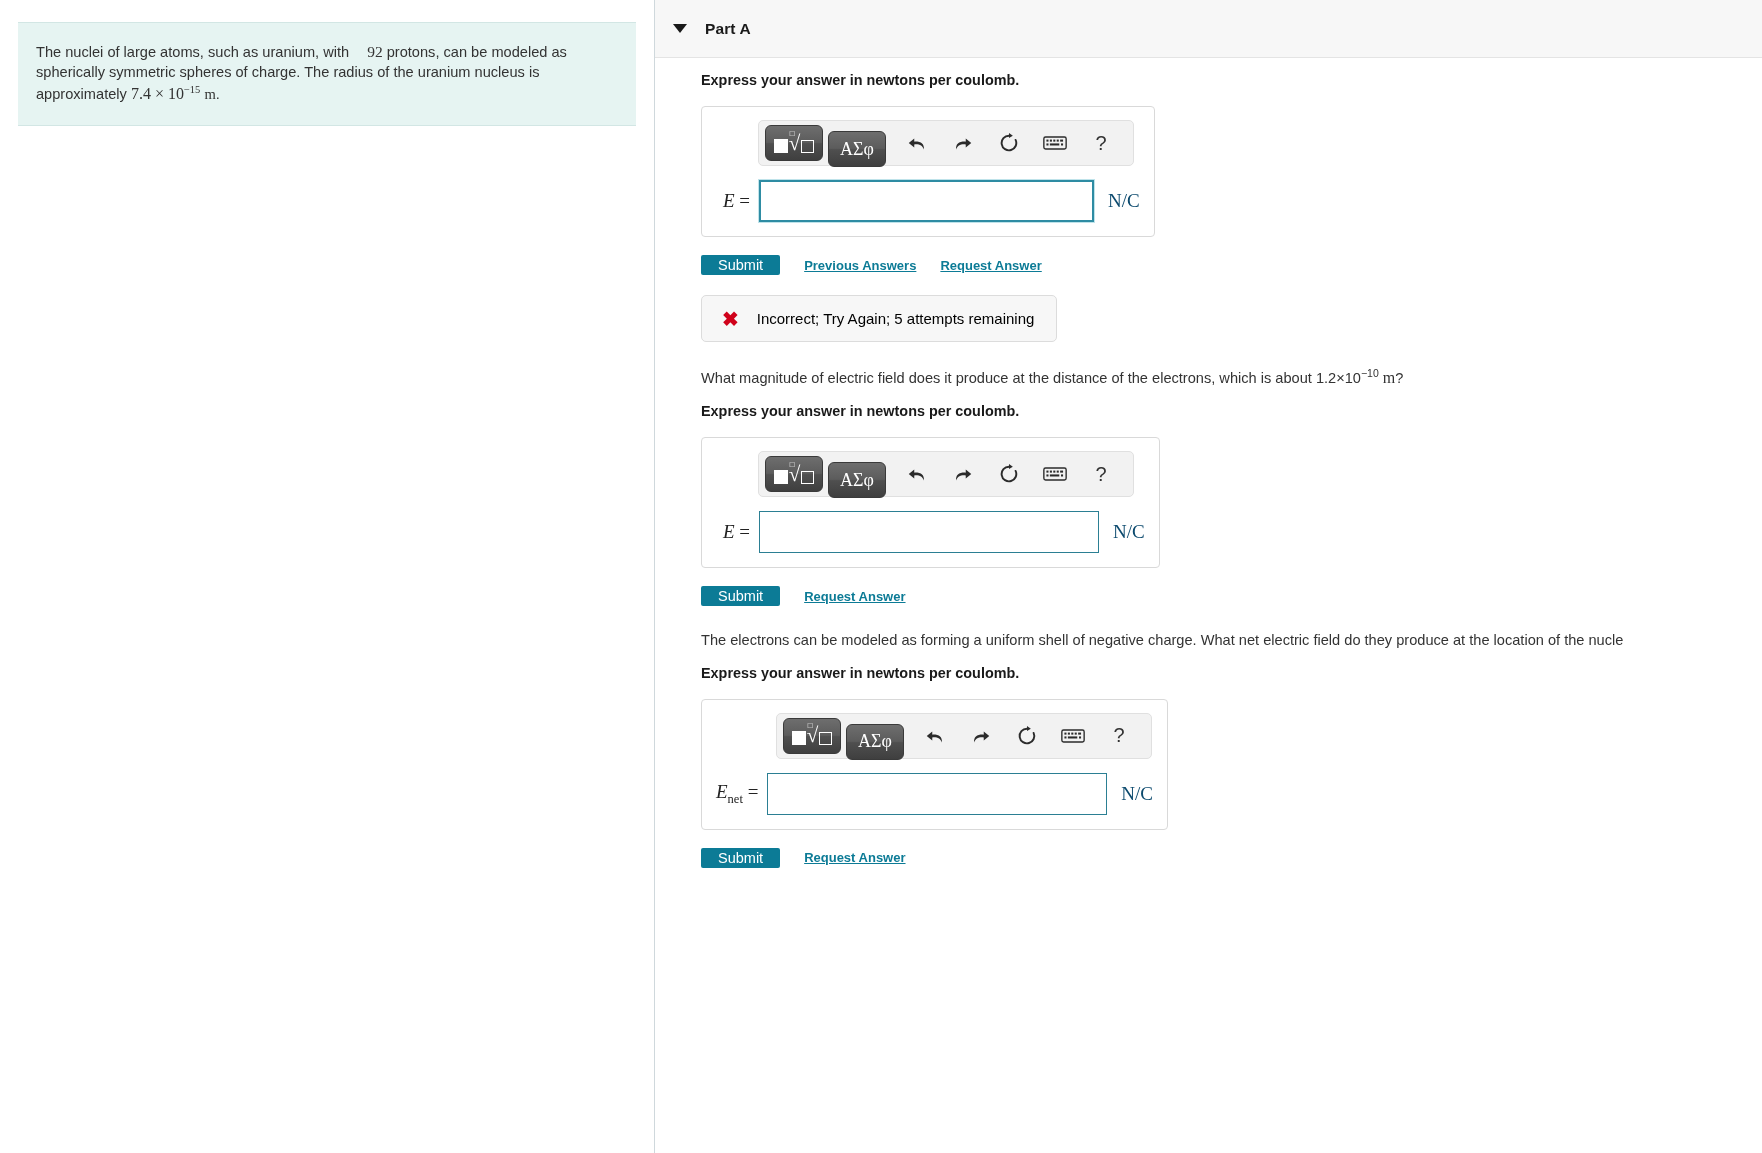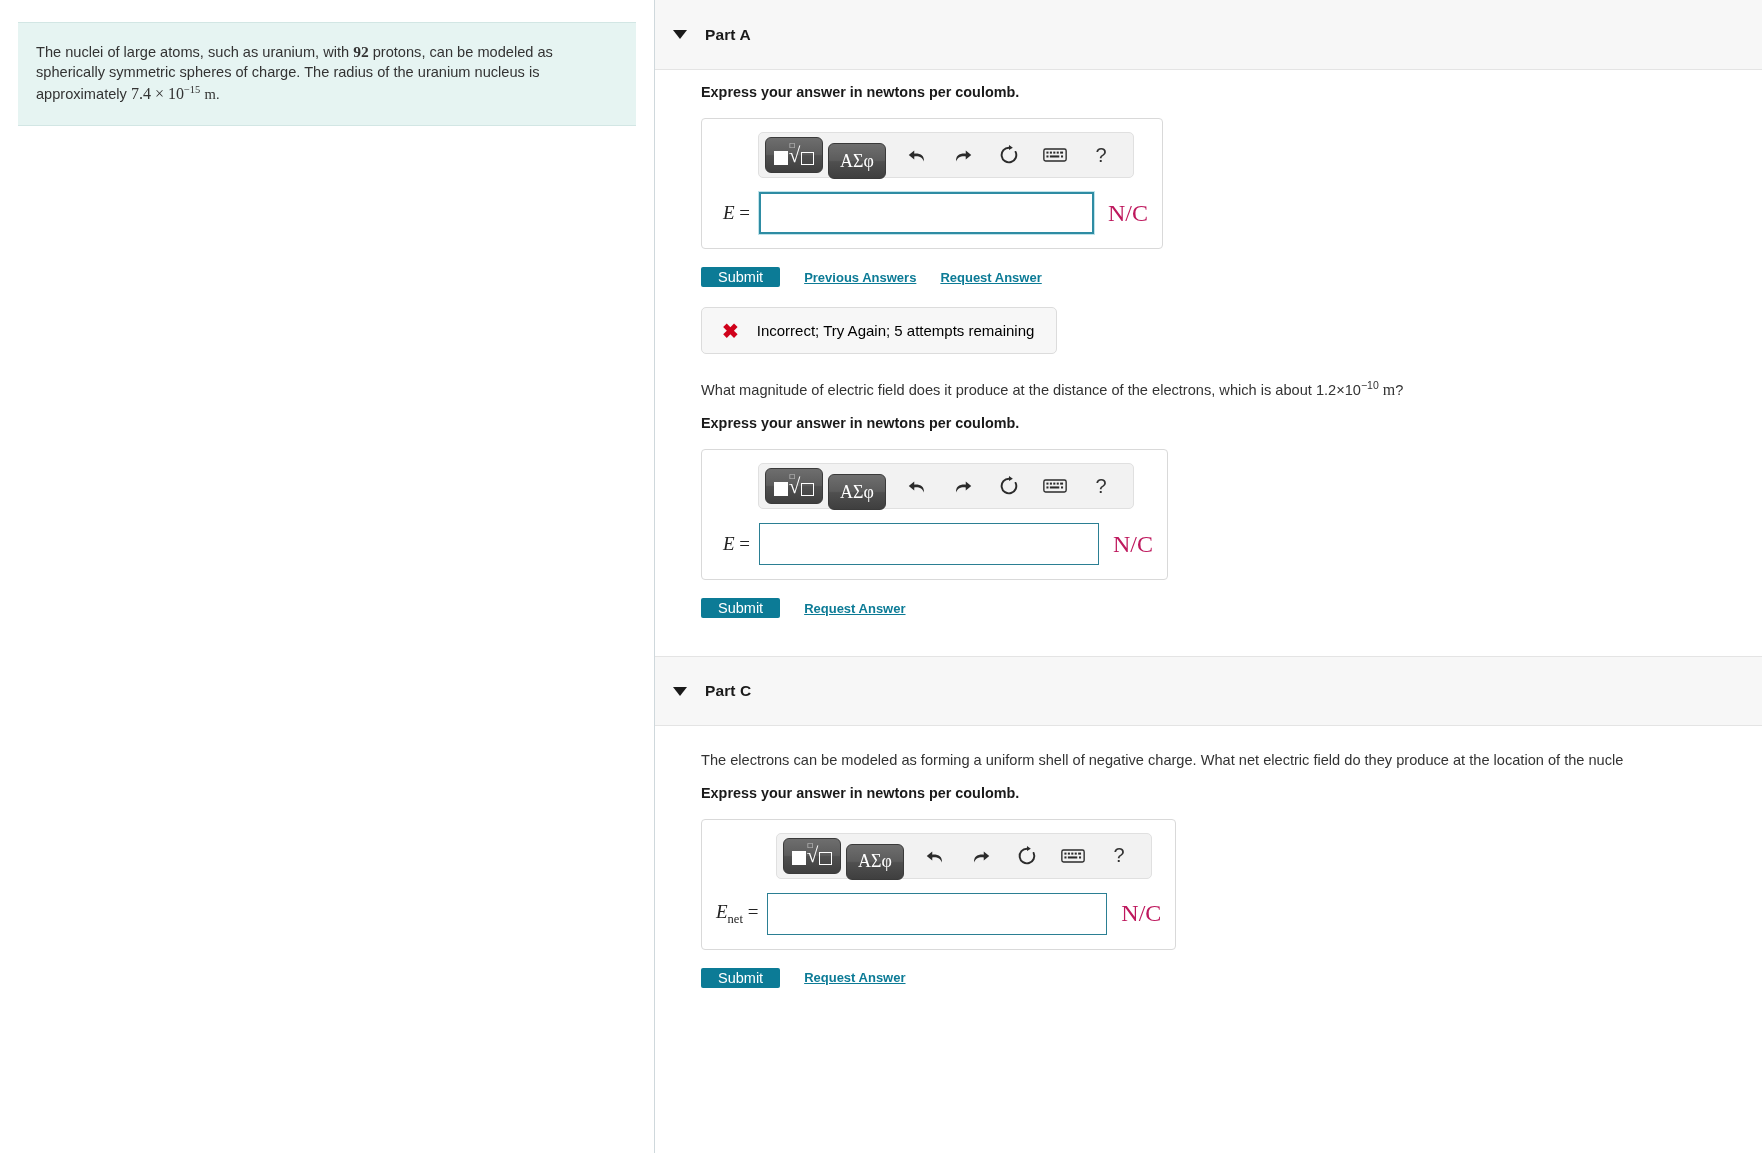--- a/index.html
+++ b/index.html
@@ -26,22 +26,23 @@
     background: #e6f4f2;
     border-top: 1px solid #d2e6e4;
     border-bottom: 1px solid #d2e6e4;
     padding: 18px 20px 20px 18px;
     color: #333333;
     font-size: 14.6px;
     line-height: 1.38;
   }
   .statement-box .mathnum {
     font-family: "Liberation Serif", serif;
-    font-weight: bold;
+    font-weight: normal;
     font-size: 15.5px;
+    margin-left: 14px;
   }
   .mathrm {
     font-family: "Liberation Serif", serif;
     font-style: normal;
   }
   .mathexpr {
     font-family: "Liberation Serif", serif;
     font-size: 16px;
     white-space: nowrap;
   }
@@ -52,21 +53,21 @@
     flex: 1 1 auto;
     position: relative;
     overflow: hidden;
     background: #ffffff;
   }
 
   .part-header {
     background: #f7f7f7;
     border-top: 1px solid #e4e4e4;
     border-bottom: 1px solid #e4e4e4;
-    height: 70px;
+    height: 58px;
     display: flex;
     align-items: center;
     padding-left: 18px;
     width: 100%;
   }
   .part-header.first { border-top: none; }
   .caret {
     width: 0; height: 0;
     border-left: 7px solid transparent;
     border-right: 7px solid transparent;
@@ -173,22 +174,22 @@
     font-size: 15px;
     padding: 0 8px;
     font-family: "Liberation Sans", sans-serif;
   }
   .answer-input.focused {
     border: 2px solid #2e8ca3;
     box-shadow: 0 0 0 1px #bfe3ea;
   }
   .unit {
     font-family: "Liberation Serif", serif;
-    font-size: 24px;
-    color: #be185d;
+    font-size: 19px;
+    color: #0c4a6e;
     margin-left: 14px;
     white-space: nowrap;
   }
 
   
   .submit-row {
     display: flex;
     align-items: center;
     margin-top: 18px;
   }
@@ -369,24 +370,20 @@
           <span class="unit">N/C</span>
         </div>
       </div>
 
       <div class="submit-row">
         <button class="submit-btn">Submit</button>
         <span class="link">Request Answer</span>
       </div>
     </div>
 
-    <div class="part-header" style="margin-top:38px">
-      <span class="caret"></span>
-      <span class="part-title">Part C</span>
-    </div>
     <div class="part-body">
       <div class="question">The electrons can be modeled as forming a uniform shell of negative charge. What net electric field do they produce at the location of the nucle</div>
       <div class="instruction">Express your answer in newtons per coulomb.</div>
 
       <div class="answer-box">
         <div class="mathbar" style="margin-left:60px">
           <div class="mbtn tmpl">
             <span class="tmpl-glyph">
               <span class="sq-filled"></span>
                 <span class="radical"><span class="idx">□</span>√</span>

